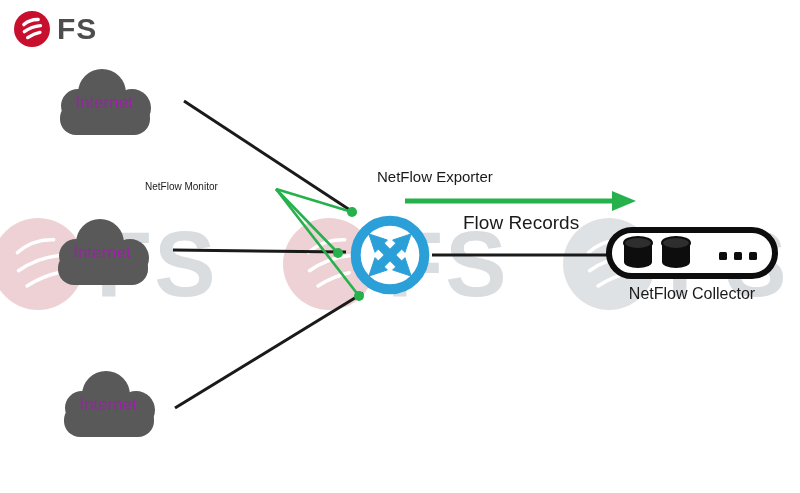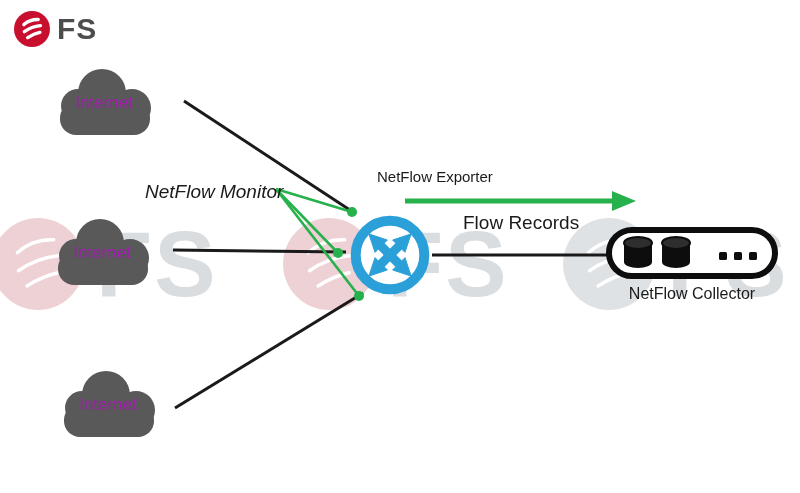--- a/index.html
+++ b/index.html
@@ -13,21 +13,21 @@
   .wm{display:flex;align-items:center;gap:12px;pointer-events:none;}
   .wm svg{opacity:.30;}
   .wm .wm-text{font-size:92px;font-weight:bold;color:var(--wm_gray,#97a0a7);opacity:.35;letter-spacing:2px;line-height:1;}
   
   .cloud{width:120px;height:80px;}
   .cloud svg{position:absolute;left:0;top:0;}
   .cloud .cloud-label{position:absolute;left:0;right:0;top:54%;transform:translateY(-50%);
         text-align:center;color:#a21caf;font-size:17px;}
   
   .lbl{white-space:nowrap;color:var(--text_dark,#1a1a1a);}
-  #lbl-monitor{left:145px;top:181px;font-size:19px;font-style:italic;}
+  #lbl-monitor{left:145px;top:181px;font-size:10px;}
   #lbl-exporter{left:377px;top:168px;font-size:15px;}
   #lbl-flow{left:463px;top:212px;font-size:19px;}
   #lbl-collector{left:606px;top:285px;width:172px;text-align:center;font-size:16px;}
   
   #collector{left:606px;top:227px;width:172px;height:52px;box-sizing:border-box;
       border:6px solid #0d0d0d;border-radius:26px;background:#fff;
       display:flex;align-items:center;padding-left:11px;}
   .dots{margin-left:auto;margin-right:15px;display:flex;gap:7px;margin-top:6px;}
   .dot{width:8px;height:8px;background:#0d0d0d;border-radius:1.5px;}
   svg line, svg path, svg polygon, svg circle{vector-effect:non-scaling-stroke;}

